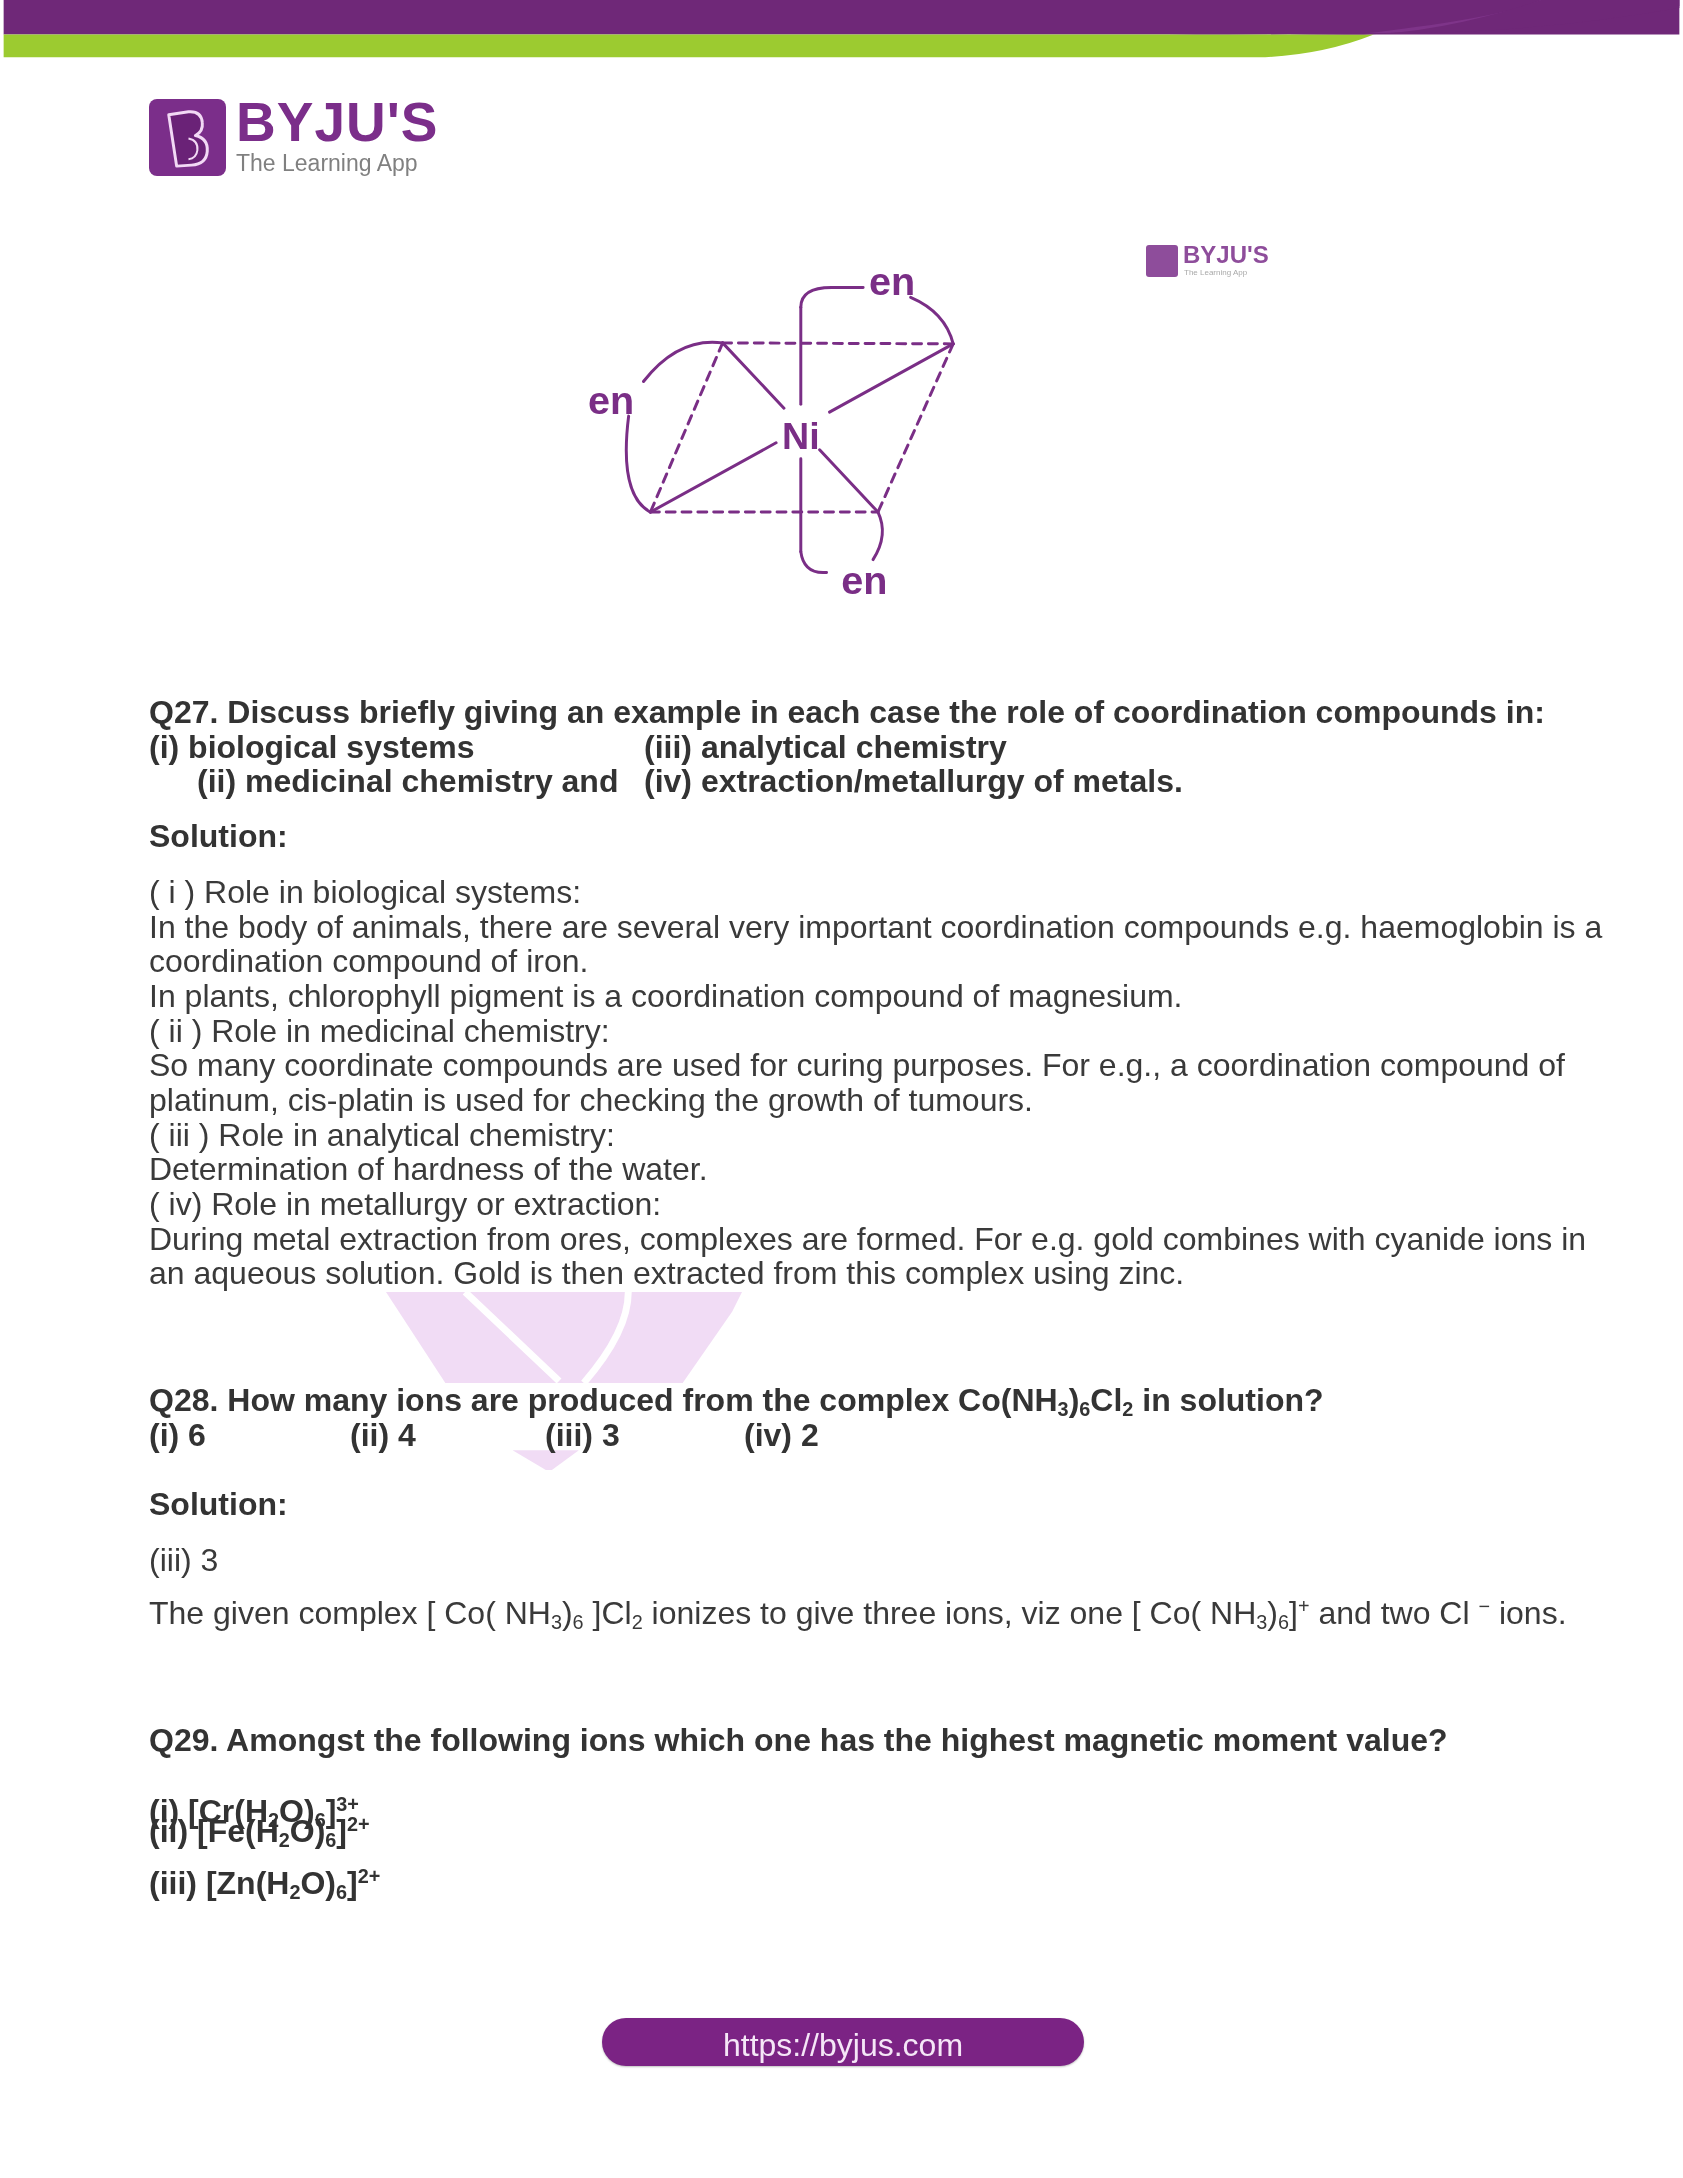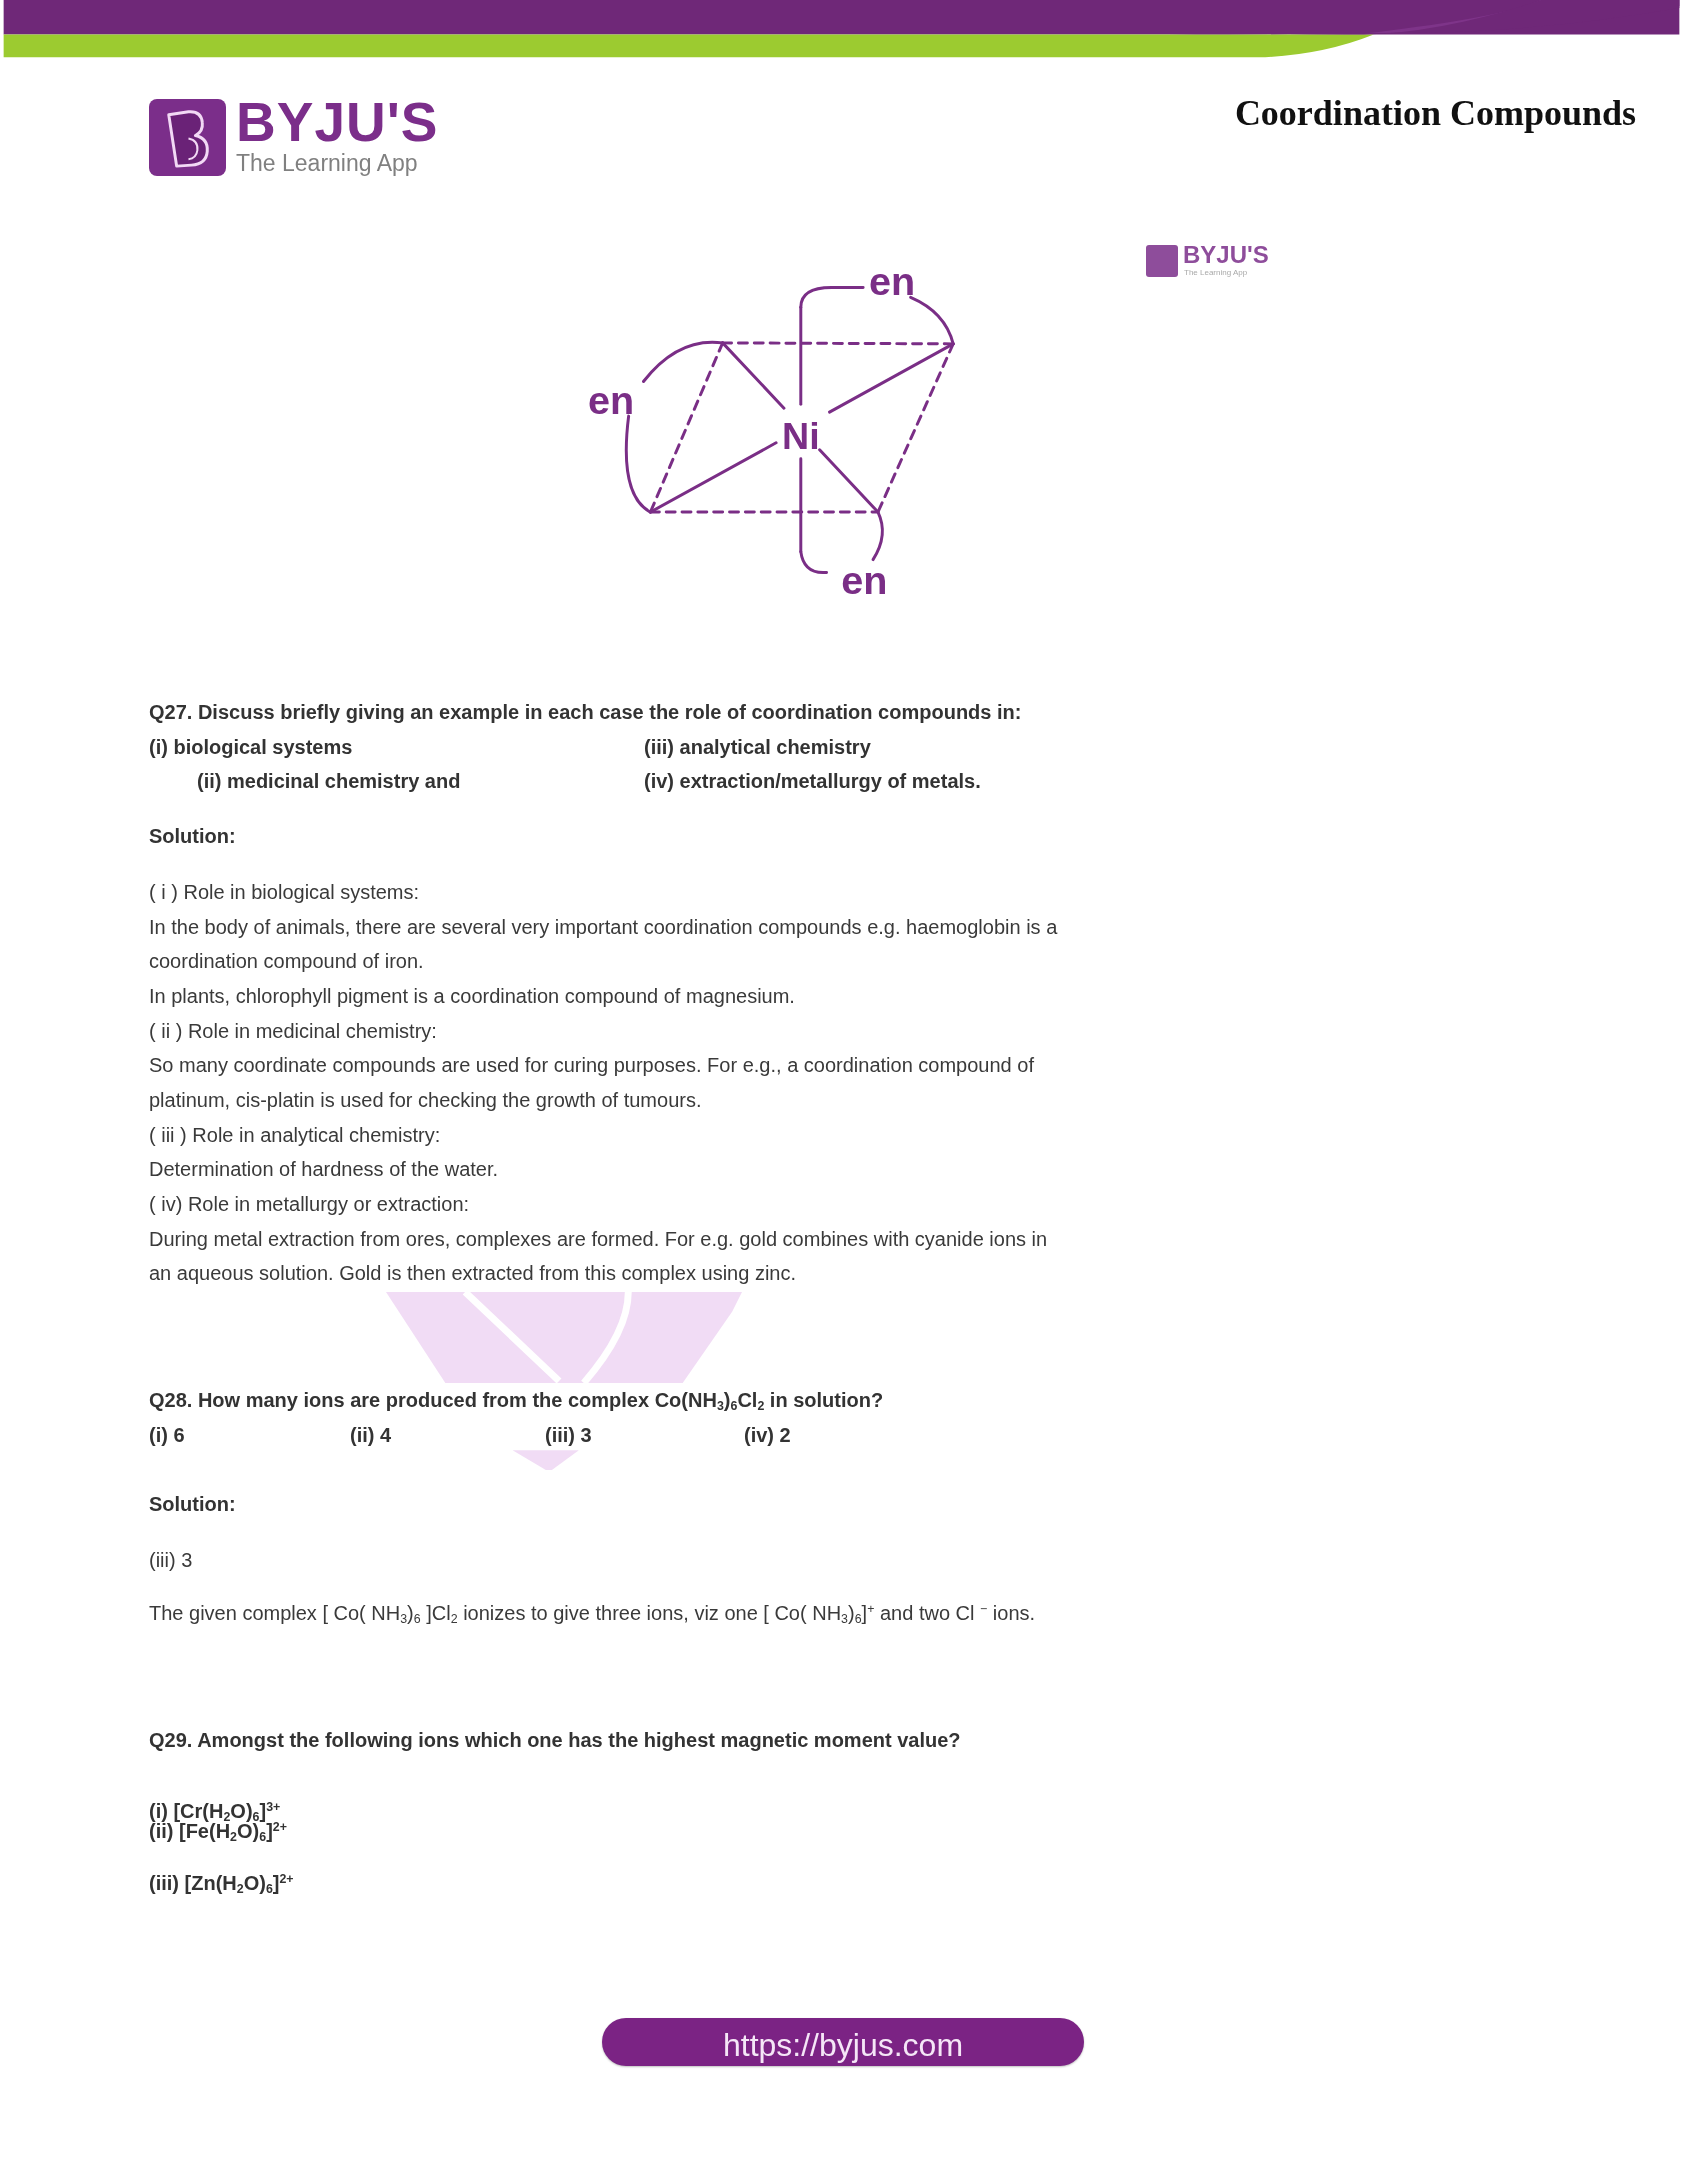--- a/index.html
+++ b/index.html
@@ -18,21 +18,21 @@
     .doc-title div { white-space: nowrap; }
 
     .diagram { position: absolute; left: 574px; top: 238px; width: 416px; height: 376px; }
     .mini-logo { position: absolute; left: 1146px; top: 243px; width: 131px; height: 38px; opacity: 0.85; }
     .mini-logo .mbox { position: absolute; left: 0; top: 2px; width: 32px; height: 32px; background: #7b2e8a; border-radius: 3px; }
     .mini-logo .mword { position: absolute; left: 37px; top: -1px; font-weight: bold; font-size: 24px; color: #7b2e8a; line-height: 26px; }
     .mini-logo .mtag { position: absolute; left: 38px; top: 25px; font-size: 8px; color: #999; white-space: nowrap; }
 
     .watermark { position: absolute; left: 386px; top: 1292px; width: 356px; height: 178px; pointer-events: none; }
 
-    .line { position: absolute; left: 149px; white-space: nowrap; font-size: 20px; line-height: 35px; color: #3a3a3a; }
+    .line { position: absolute; left: 149px; white-space: nowrap; font-size: 32px; line-height: 35px; color: #3a3a3a; }
     .bold { font-weight: bold; color: #333333; }
     .col2 { left: 644px; }
     .opt-ii { left: 350px; }
     .opt-iii { left: 545px; }
     .opt-iv { left: 744px; }
     sub { font-size: 0.62em; vertical-align: -0.25em; line-height: 0; }
     sup { font-size: 0.62em; vertical-align: 0.55em; line-height: 0; }
 
     .footer-pill { position: absolute; left: 602px; top: 2018px; width: 482px; height: 48px; background: #7b2384; border-radius: 28px; text-align: center; color: #f5e6f7; font-size: 32px; line-height: 54px; text-decoration: none; box-shadow: 0 1px 2px rgba(0,0,0,0.25); }
   </style>
@@ -51,21 +51,20 @@
     <svg width="77" height="77" viewBox="0 0 78 78">
       <path d="M20 16 L40 13 Q53 12 54 24 Q55 33 47 37 Q60 40 59 53 Q58 66 43 67 L28 68 Z" fill="#6a2277" stroke="#f2d9f5" stroke-width="3" stroke-linejoin="round"></path>
       <path d="M40 40 Q50 42 49 52 Q48 60 40 61" fill="none" stroke="#f2d9f5" stroke-width="2"></path>
     </svg>
   </div>
   <div class="logo-word">BYJU'S</div>
   <div class="logo-tag">The Learning App</div>
 </div>
 
 <div class="doc-title">
-  <div>Coordination Compounds</div>
 </div>
 
 <svg class="diagram" width="416" height="376" viewBox="0 0 420 380">
   <g stroke="#7a2e86" stroke-width="3" fill="none" stroke-linecap="round">
 
     <line x1="150" y1="106" x2="383" y2="107" stroke-dasharray="9 7"></line>
     <line x1="77" y1="277" x2="307" y2="277" stroke-dasharray="9 7"></line>
     <line x1="150" y1="106" x2="77" y2="277" stroke-dasharray="9 7"></line>
     <line x1="383" y1="107" x2="307" y2="277" stroke-dasharray="9 7"></line>
 

